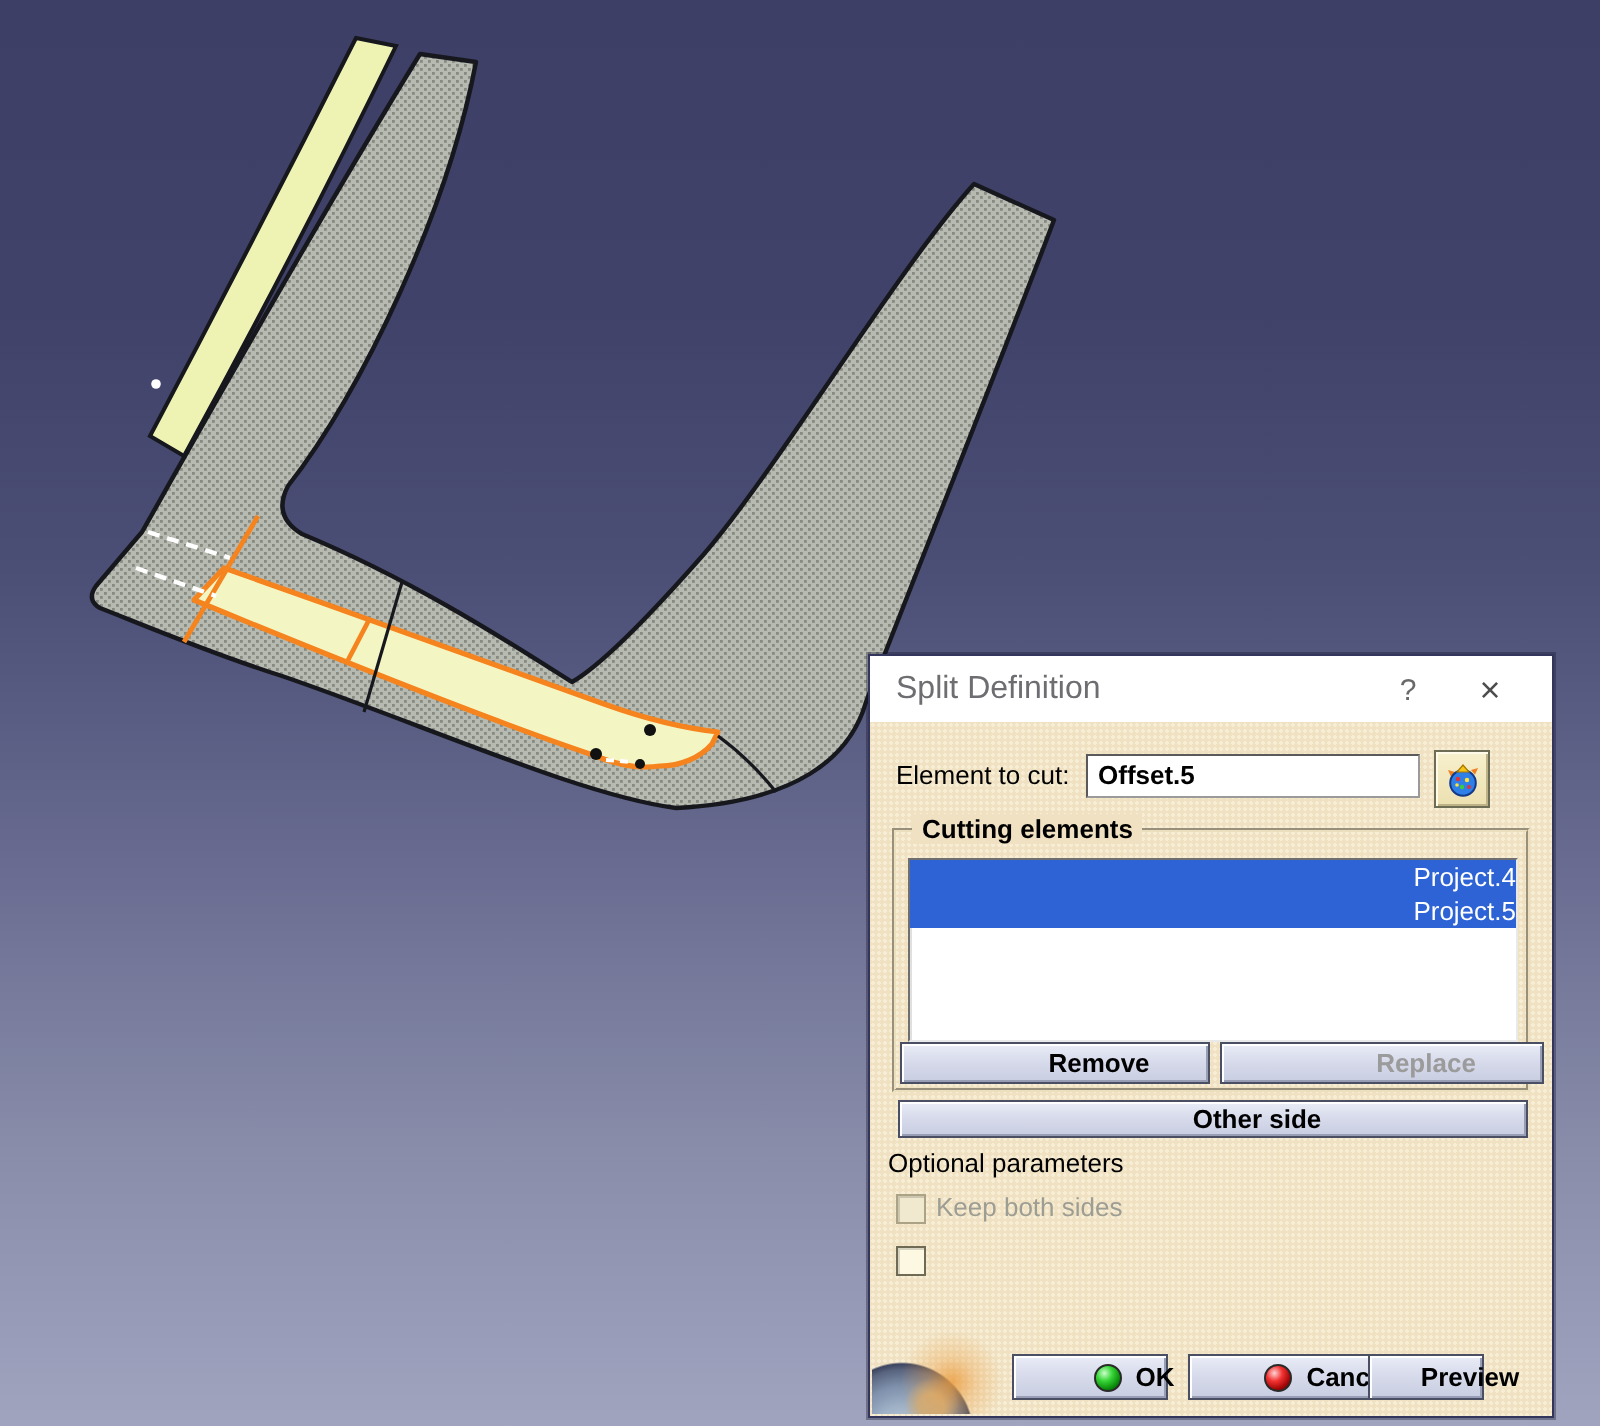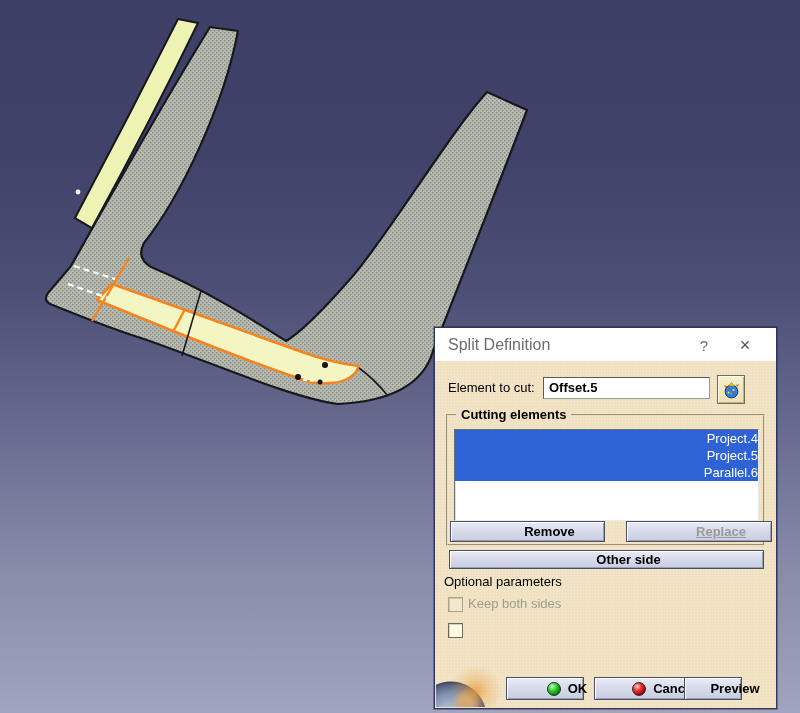--- a/index.html
+++ b/index.html
@@ -169,25 +169,24 @@
       <circle cx="5.5" cy="11.5" r="0.9" fill="#ffe23a"></circle>
     </svg>
   </div>
 
   <div class="groupbox">
     <span class="glabel">Cutting elements</span>
 
     <div class="list">
       <div class="row sel">Project.4</div>
       <div class="row sel">Project.5</div>
-      <div class="row sel">Parallel.6</div>
     </div>
 
     <div class="btn" style="left:2px;top:105px;width:155px;">Remove</div>
-    <div class="btn disabled" style="left:178px;top:105px;width:146px;text-decoration:underline;">Replace</div>
+    <div class="btn disabled" style="left:162px;top:105px;width:162px;">Replace</div>
   </div>
 
   <div class="btn" style="left:14px;top:222px;width:315px;height:19px;">Other side</div>
 
   <span class="lbl" style="left:9px;top:246px;">Optional parameters</span>
 
   <div class="checkbox disabled" style="left:13px;top:269px;"></div>
   <span class="lbl disabled" style="left:33px;top:268px;">Keep both sides</span>
 
   <div class="checkbox" style="left:13px;top:295px;"></div>

